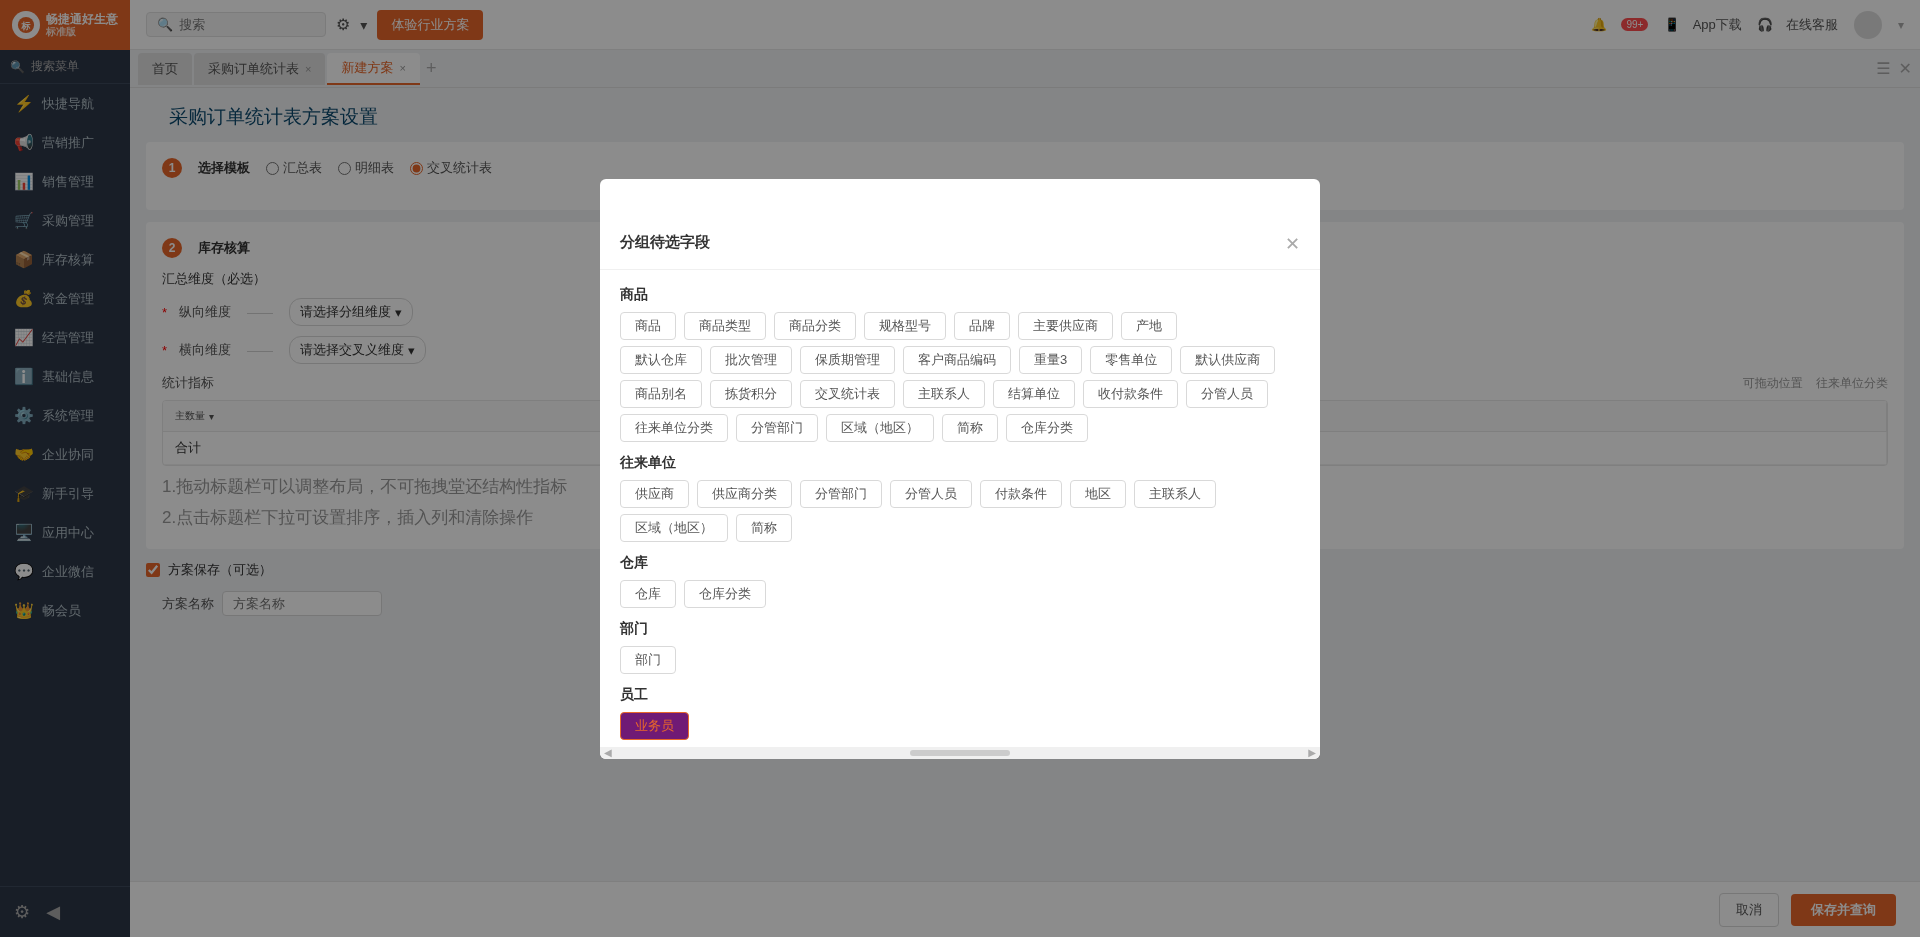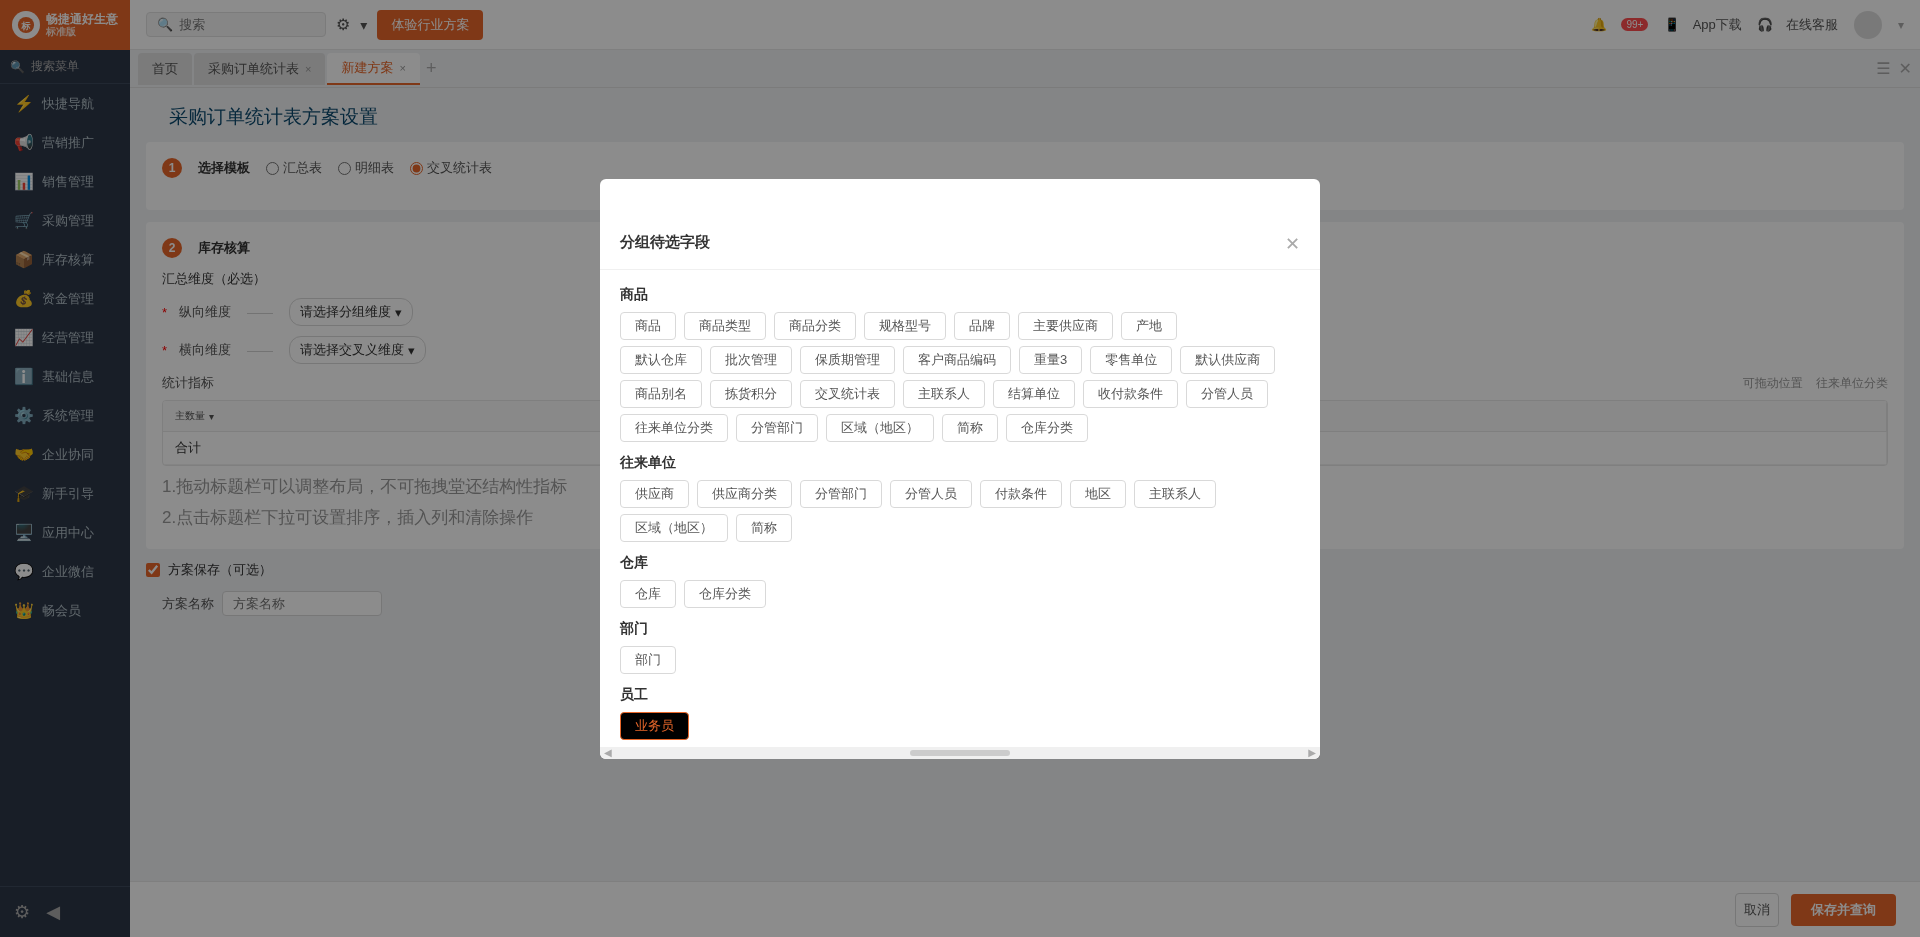--- a/index.html
+++ b/index.html
@@ -62,21 +62,21 @@
     .step-badge { background: #e8672a; color: white; border-radius: 50%; width: 20px; height: 20px; display: flex; align-items: center; justify-content: center; font-size: 12px; font-weight: bold; }
     .step-label { font-size: 13px; font-weight: bold; color: #333; }
     .step-options { display: flex; gap: 16px; align-items: center; font-size: 13px; color: #555; }
     .radio-label { display: flex; align-items: center; gap: 4px; cursor: pointer; }
     .radio-label input { accent-color: #e8672a; }
 
     
     .bottom-bar {
       position: fixed; bottom: 0; left: 130px; right: 0; height: 56px; background: #fff; border-top: 1px solid #e8e8e8; display: flex; align-items: center; justify-content: flex-end; padding: 0 24px; gap: 12px; z-index: 9;
     }
-    .btn-cancel { background: #fff; border: 1px solid #d9d9d9; color: #555; padding: 7px 8px; border-radius: 4px; cursor: pointer; font-size: 13px; }
+    .btn-cancel { background: #fff; border: 1px solid #d9d9d9; color: #555; padding: 7px 16px; border-radius: 4px; cursor: pointer; font-size: 13px; }
     .btn-save { background: #e8672a; border: none; color: white; padding: 7px 20px; border-radius: 4px; cursor: pointer; font-size: 13px; font-weight: bold; }
 
     
     .modal-overlay {
       position: fixed; top: 0; left: 0; right: 0; bottom: 0; background: rgba(0,0,0,0.45); z-index: 100; display: flex; align-items: center; justify-content: center;
     }
     .modal {
       background: #fff; border-radius: 6px; width: 720px; max-height: 600px; display: flex; flex-direction: column; position: relative;
     }
     .modal-header {
@@ -88,21 +88,21 @@
 
     
     .section-title { font-size: 14px; font-weight: bold; color: #333; margin: 12px 0 8px 0; }
     .section-title:first-child { margin-top: 0; }
 
     
     .tags-row { display: flex; flex-wrap: wrap; gap: 8px; margin-bottom: 6px; }
     .tag-btn {
       border: 1px solid #d9d9d9; background: #fff; color: #555; padding: 4px 14px; border-radius: 4px; cursor: pointer; font-size: 13px; white-space: nowrap;
     }
-    .tag-btn.selected { border-color: #e8672a; color: #e8672a; background: #000000; }
+    .tag-btn.selected { border-color: #e8672a; color: #e8672a; background: #701a75; }
 
     
     ::-webkit-scrollbar { width: 6px; height: 6px; }
     ::-webkit-scrollbar-thumb { background: #ccc; border-radius: 3px; }
     ::-webkit-scrollbar-track { background: #f5f5f5; }
 
     
     .hint-text { font-size: 17px; color: #999; margin-top: 6px; line-height: 1.8; }
 
     

